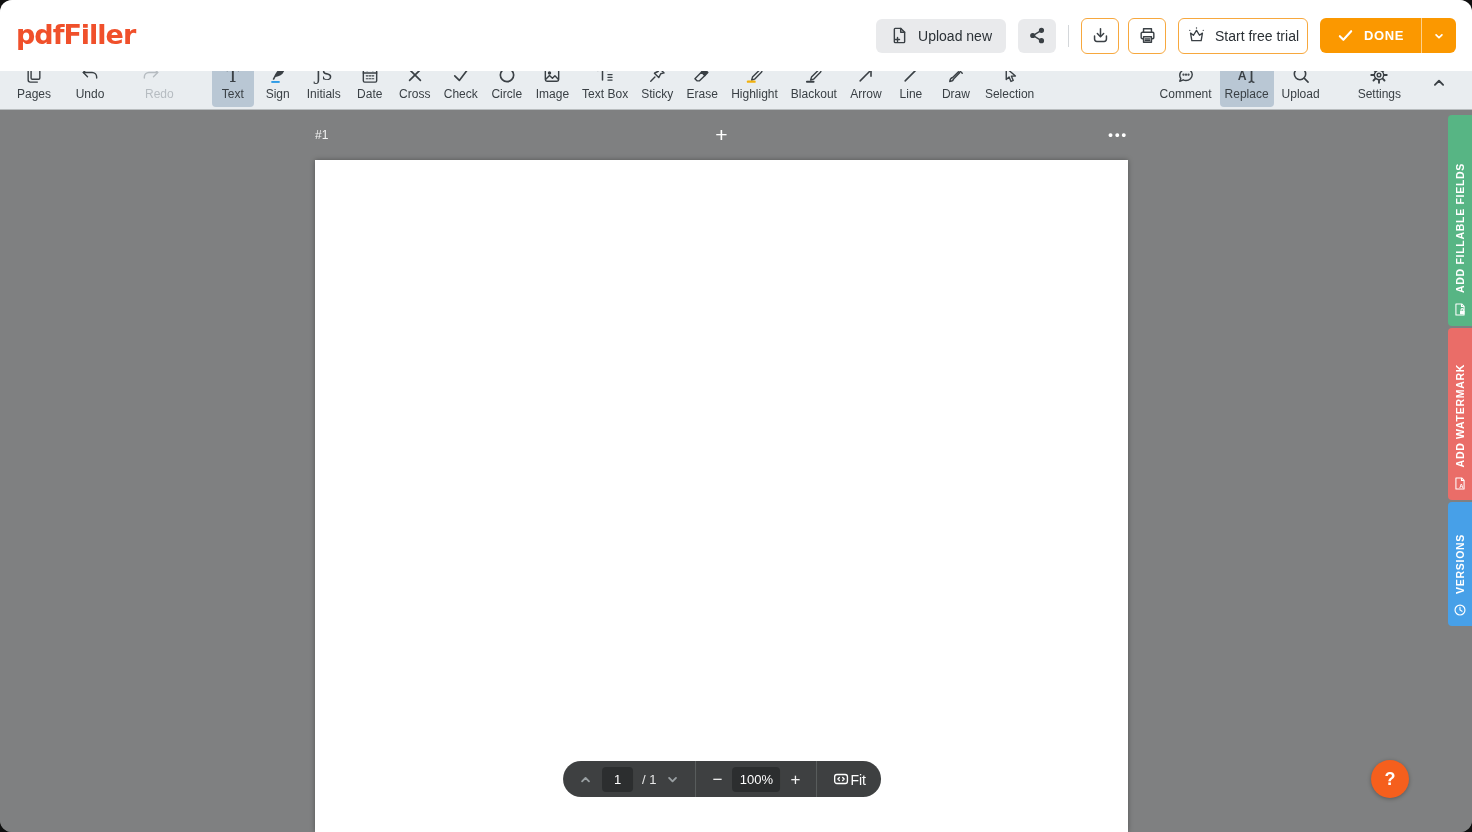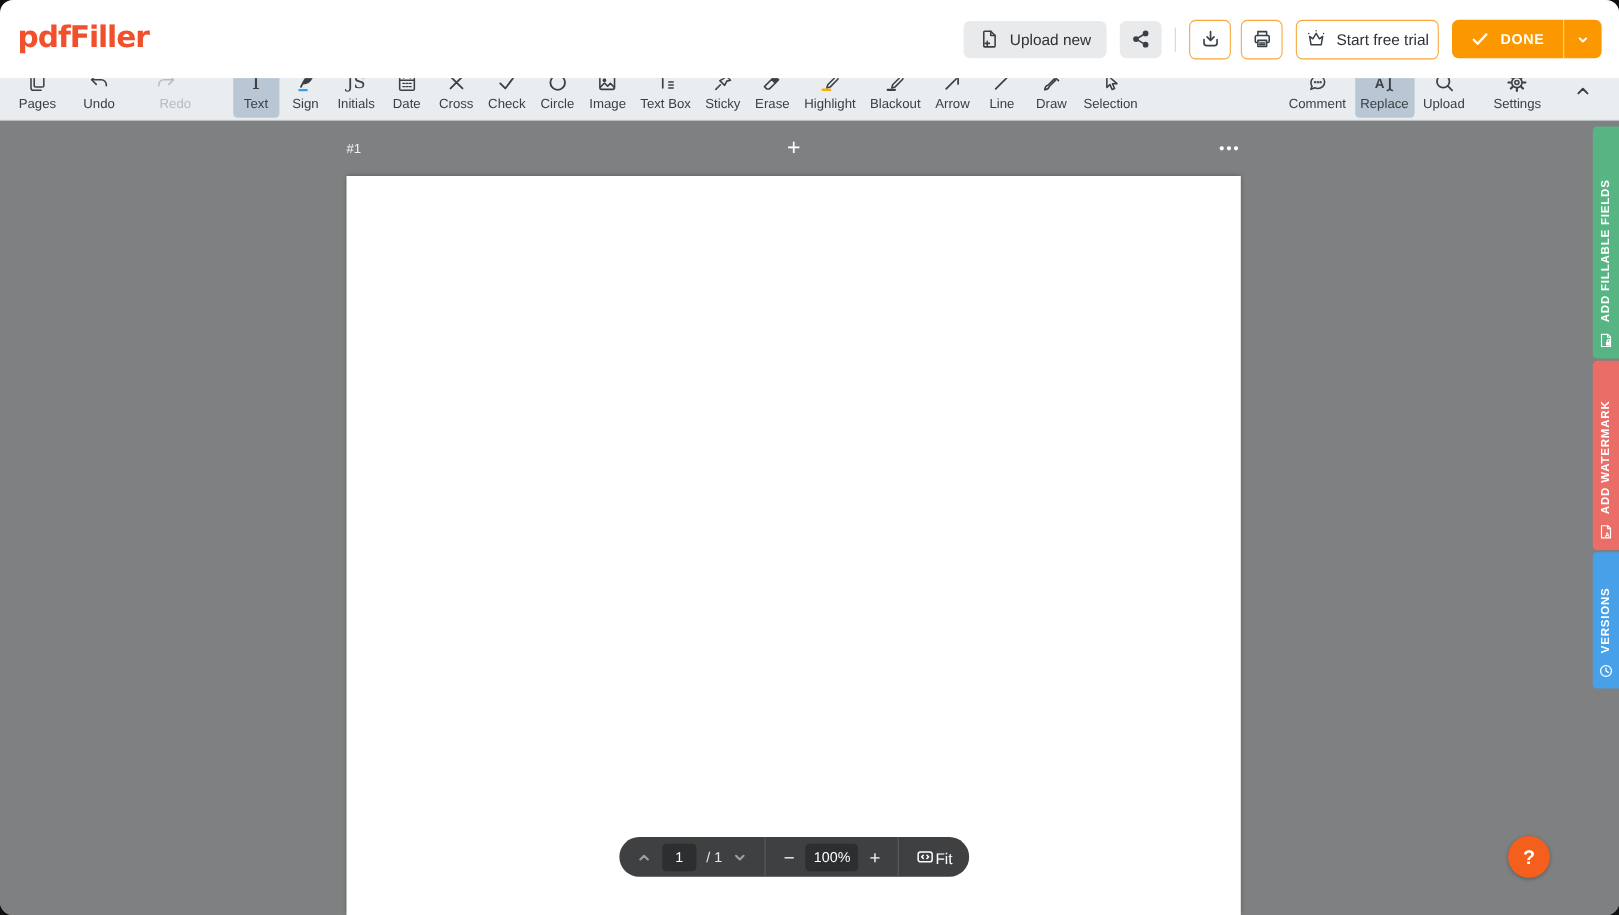--- a/index.html
+++ b/index.html
@@ -36,21 +36,21 @@
   .tool.selected { background:#b9c7d4; }
   .tool.disabled { cursor:default; }
   .tool.disabled .tlabel { color:#b6bcc1;padding-left:16px; }
   .tool .ticon { height:22px; display:flex; align-items:center; justify-content:center; }
   svg.ico { stroke:#3a4045; fill:none; stroke-width:1.7; stroke-linecap:round; stroke-linejoin:round; }
   .tool.disabled svg.ico { stroke:#b6bcc1; }
   .icon-letter { font-family:"DejaVu Serif", serif; font-size:19px; line-height:20px; color:#3a4045; font-weight:500; }
   .grp-left { display:flex; gap:13px; }
   .grp-main { display:flex; gap:3px; margin-left:33px; }
   .grp-right { display:flex; gap:3px; margin-left:auto; }
-  .tool-settings { margin-left:16px; }
+  .tool-settings { margin-left:28px; }
   .collapse-btn { margin-left:18px; margin-right:6px; width:30px; height:30px; display:flex; align-items:center; justify-content:center; cursor:pointer; }
 
   
   .canvas { position:absolute; top:111px; left:0; right:0; bottom:0; background:#7f8081; }
   .page-strip { position:absolute; top:16px; left:315px; width:813px; display:flex; align-items:center; }
   .page-badge { color:rgba(255,255,255,.9); font-size:12px; }
   .add-page { position:absolute; left:50%; transform:translateX(-50%); color:#fff; font-size:21px; font-weight:300; cursor:pointer; line-height:18px; }
   .page-menu { margin-left:auto; color:#fff; font-size:13px; letter-spacing:2px; font-weight:bold; cursor:pointer; }
   .page { position:absolute; top:49px; left:315px; width:813px; bottom:0; background:#ffffff; box-shadow:0 0 5px rgba(0,0,0,.35); }
 

